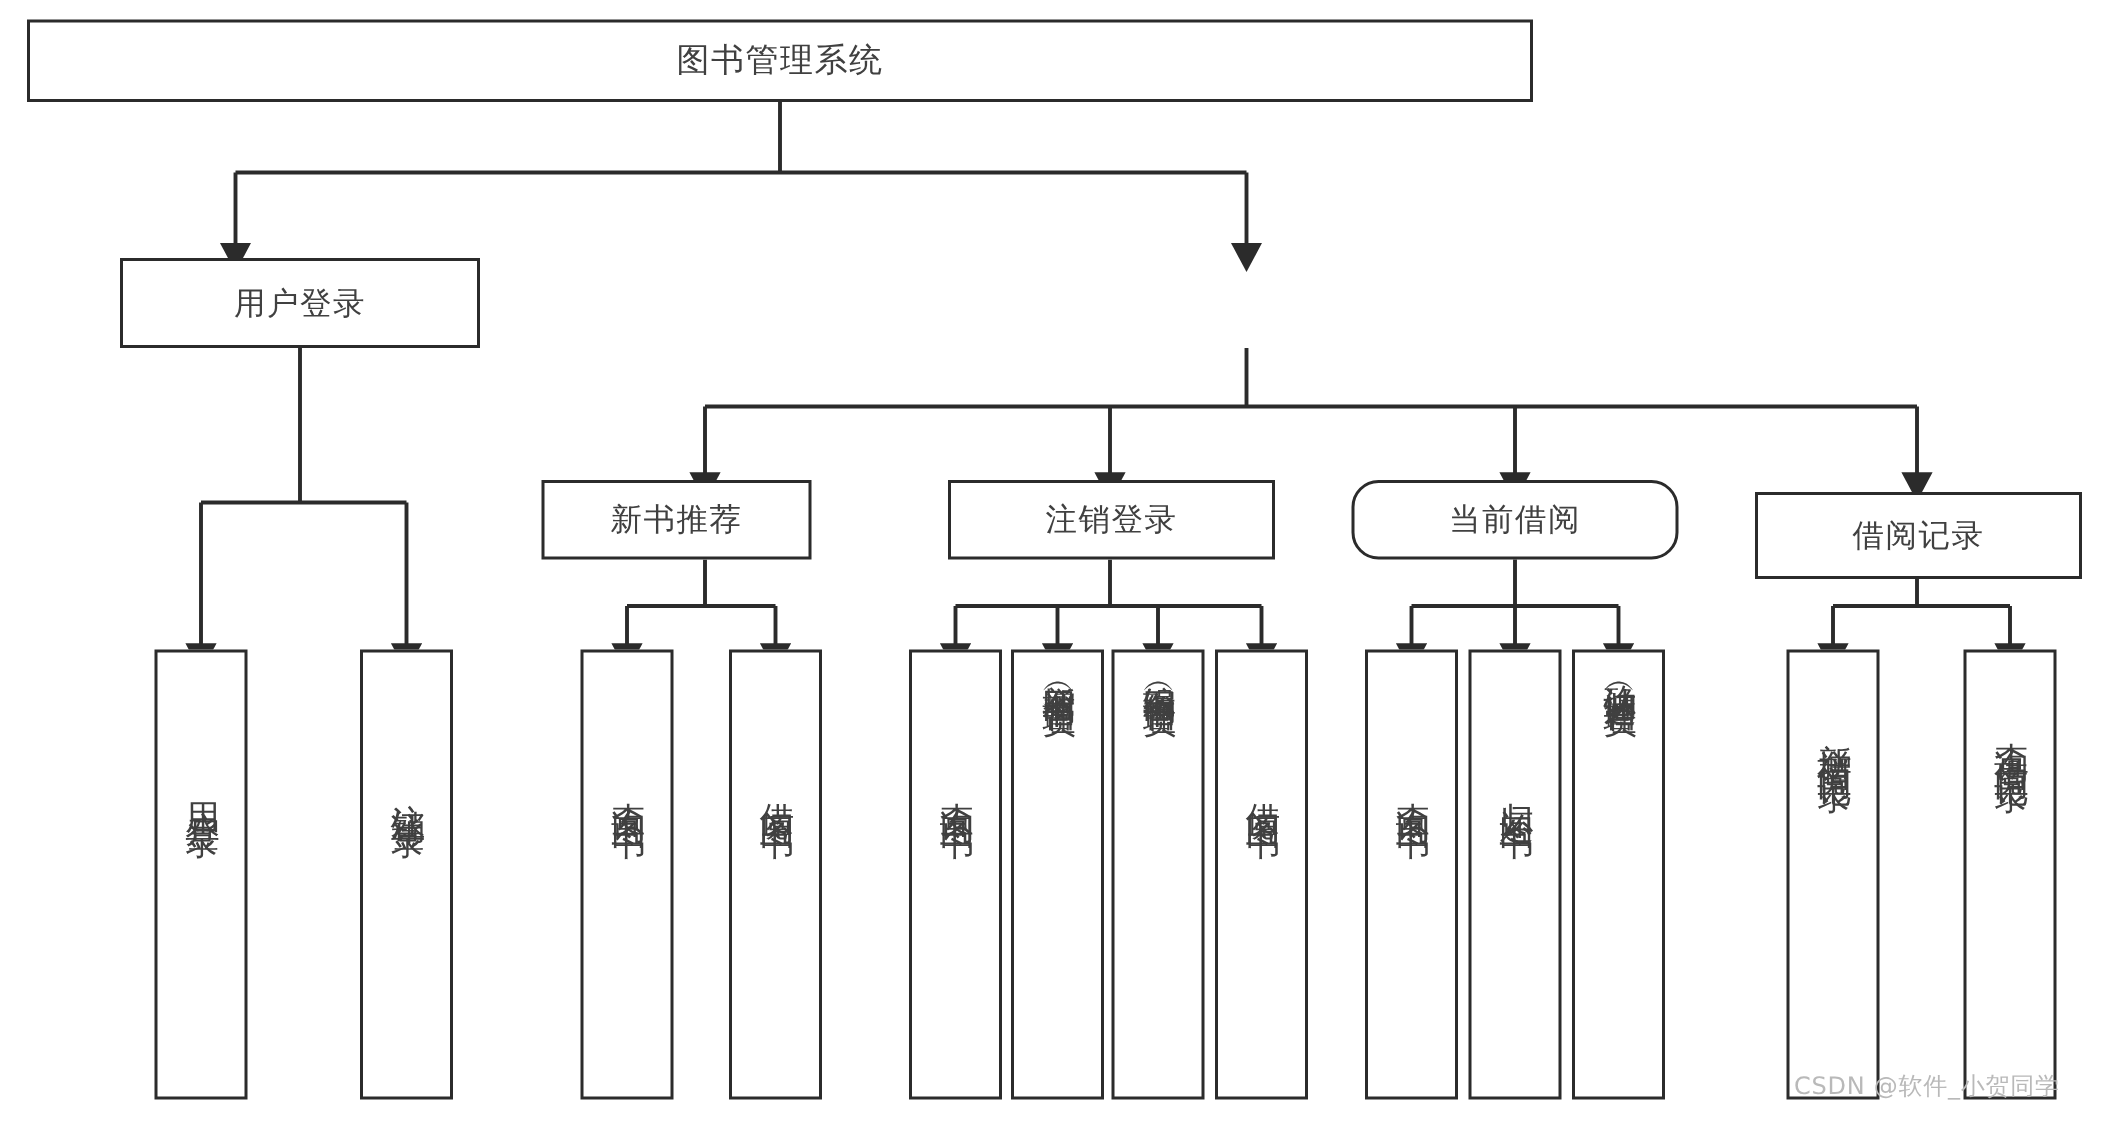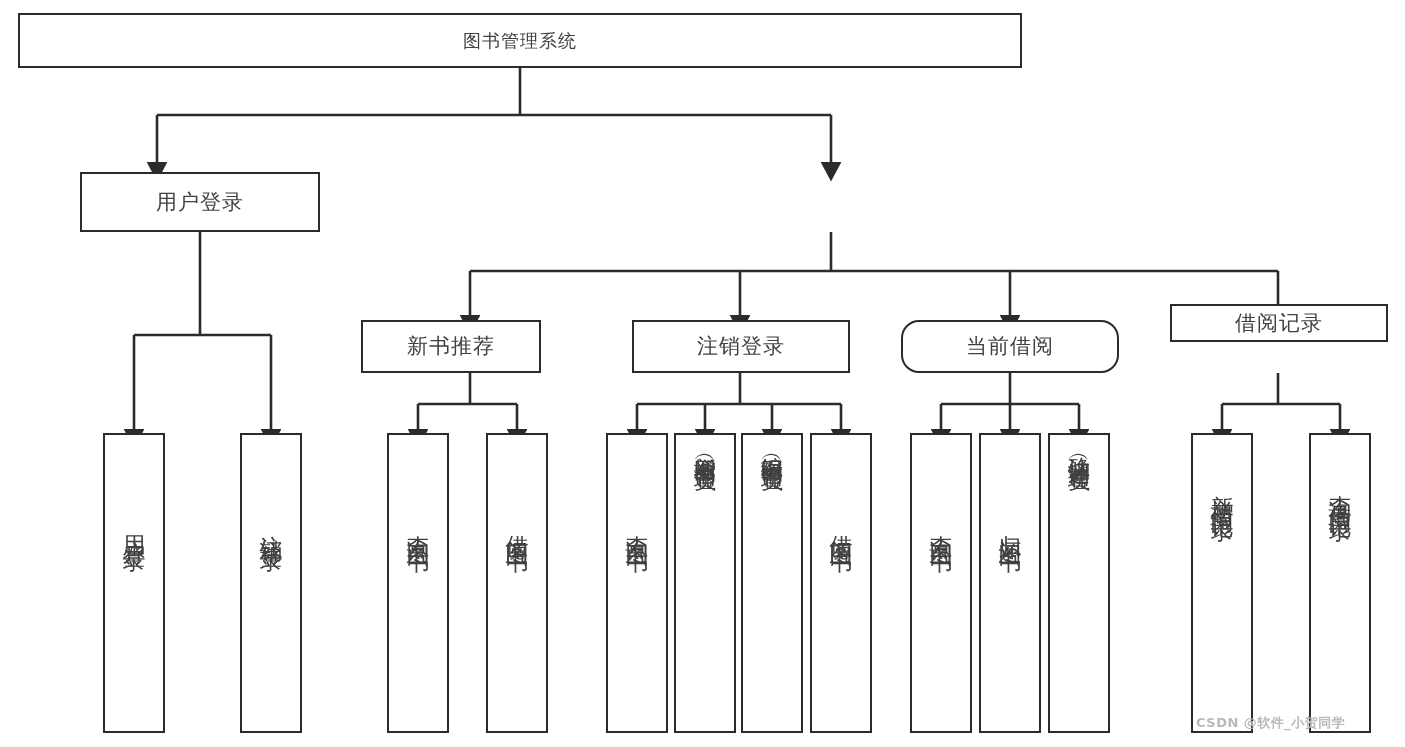--- a/index.html
+++ b/index.html
@@ -43,21 +43,21 @@
     line-height: 1.18;
     white-space: nowrap;
     color: #404040;
   }
   
   .node.horiz .node-label {
     font-size: 21px;
     letter-spacing: 1px;
   }
   .node.root .node-label {
-    font-size: 18px;
+    font-size: 22px;
     letter-spacing: 1px;
   }
   
   .node.vert {
     align-items: flex-start;
     padding-top: 4px;
   }
   .node.vert .node-label {
     writing-mode: vertical-rl;
     text-orientation: upright;
@@ -73,27 +73,26 @@
   .node.vert.mid-text .node-label {
     padding-top: 38px;
   }
   .node.vert.low-text .node-label {
     padding-top: 78px;
   }
   .watermark {
     position: absolute;
     left: 1196px;
     top: 714px;
-    font-size: 13px;
+    font-size: 16px;
     color: #b9b9b9;
     letter-spacing: 0.5px;
     white-space: nowrap;
     z-index: 5;
     font-family: "DejaVu Sans", "Liberation Sans", sans-serif;
-    font-weight: bold;
   }
 </style>
 </head>
 <body>
 
 <div id="diagram-canvas">
 
   <svg id="edge-layer" viewBox="0 0 1405 747" width="1405" height="747" xmlns="http://www.w3.org/2000/svg">
     <defs>
       <marker id="arrowhead" markerWidth="10" markerHeight="10" refX="1.2" refY="4" orient="auto" markerUnits="strokeWidth">
@@ -154,21 +153,21 @@
 
   <div class="node horiz" style="left:361px; top:320px; width:180px; height:53px;">
     <span class="node-label">新书推荐</span>
   </div>
   <div class="node horiz" style="left:632px; top:320px; width:218px; height:53px;">
     <span class="node-label">注销登录</span>
   </div>
   <div class="node horiz" style="left:901px; top:320px; width:218px; height:53px;border-radius:18px;">
     <span class="node-label">当前借阅</span>
   </div>
-  <div class="node horiz" style="left:1170px; top:304px; width:218px; height:38px;">
+  <div class="node horiz" style="left:1170px; top:328px; width:218px; height:58px;">
     <span class="node-label">借阅记录</span>
   </div>
 
   <div class="node vert low-text" style="left:103px; top:433px; width:62px; height:300px;">
     <span class="node-label">用户登录</span>
   </div>
   <div class="node vert low-text" style="left:240px; top:433px; width:62px; height:300px;">
     <span class="node-label">注销登录</span>
   </div>
 

